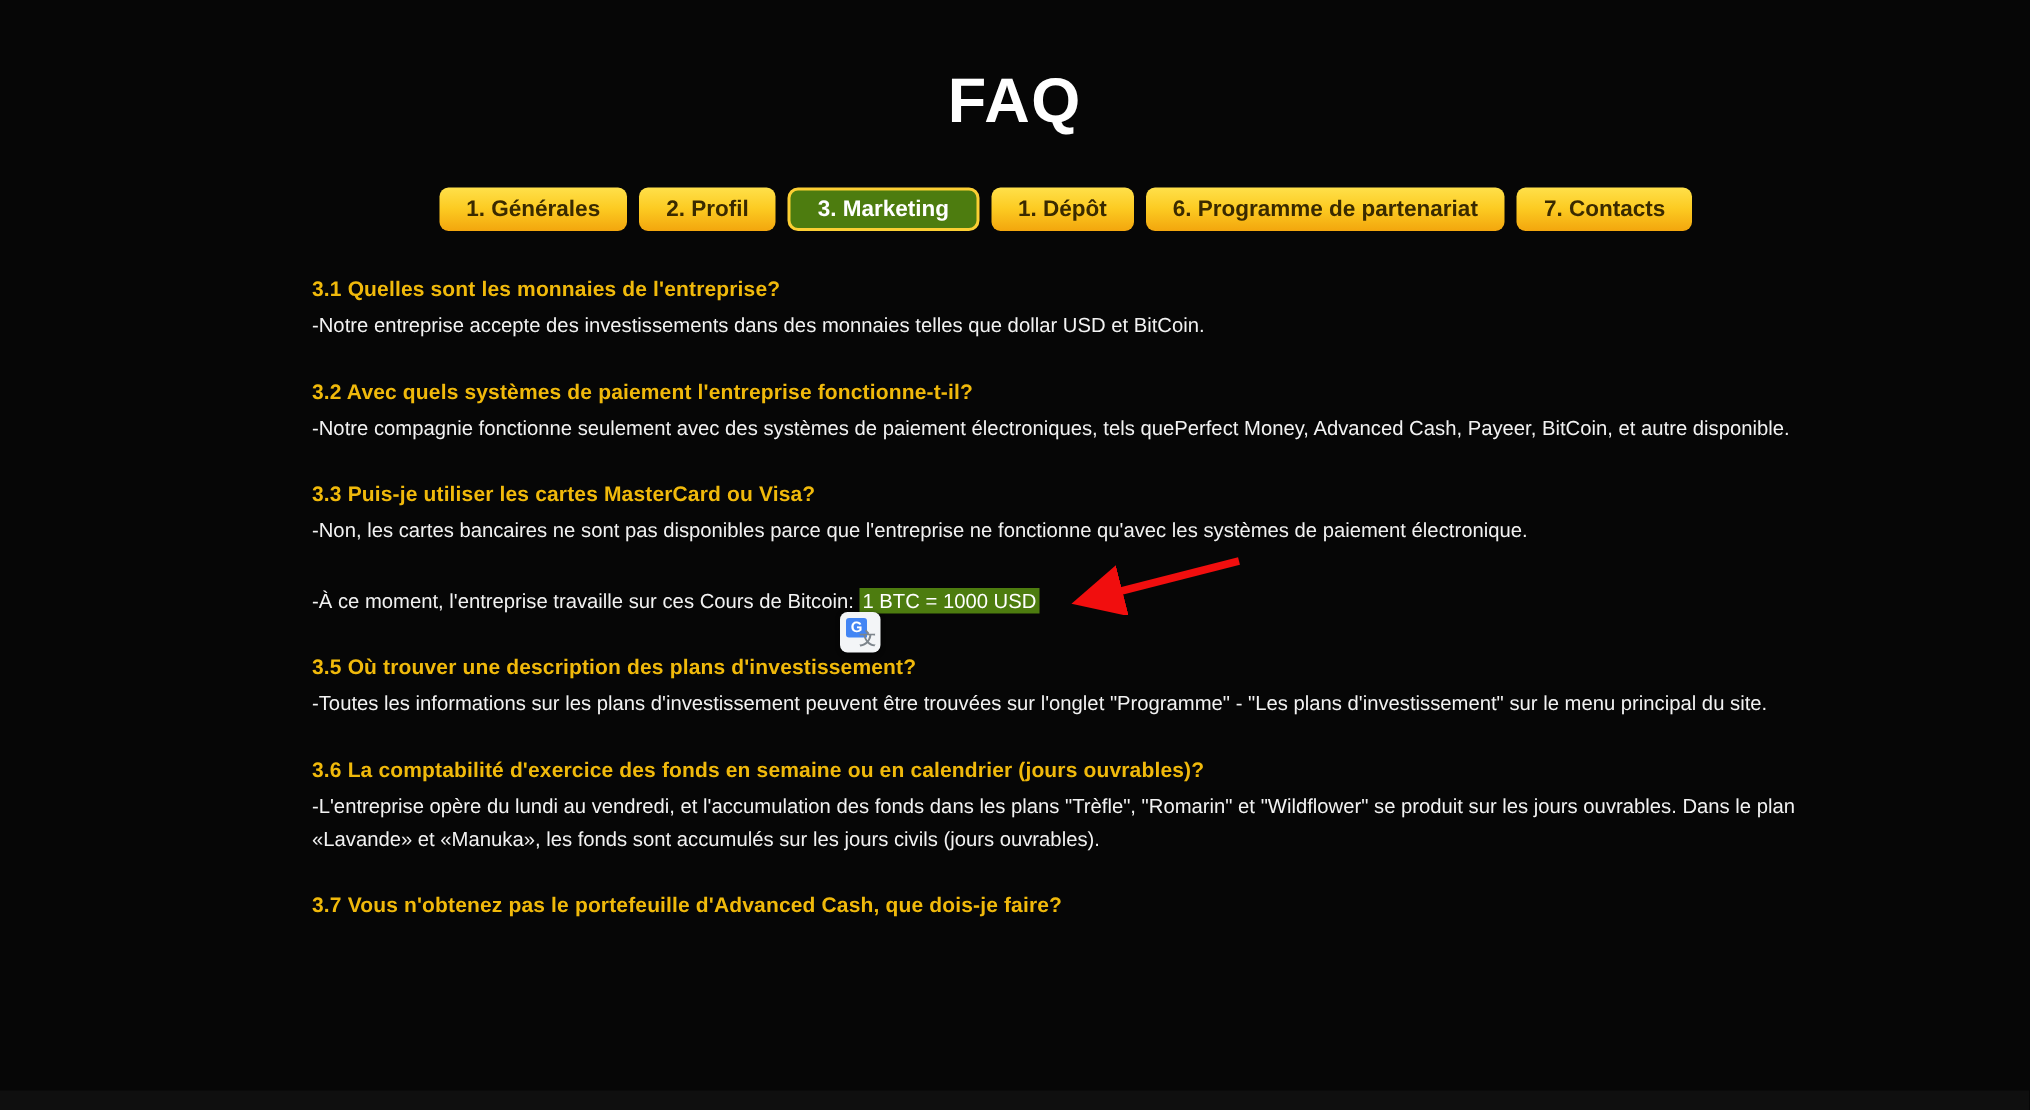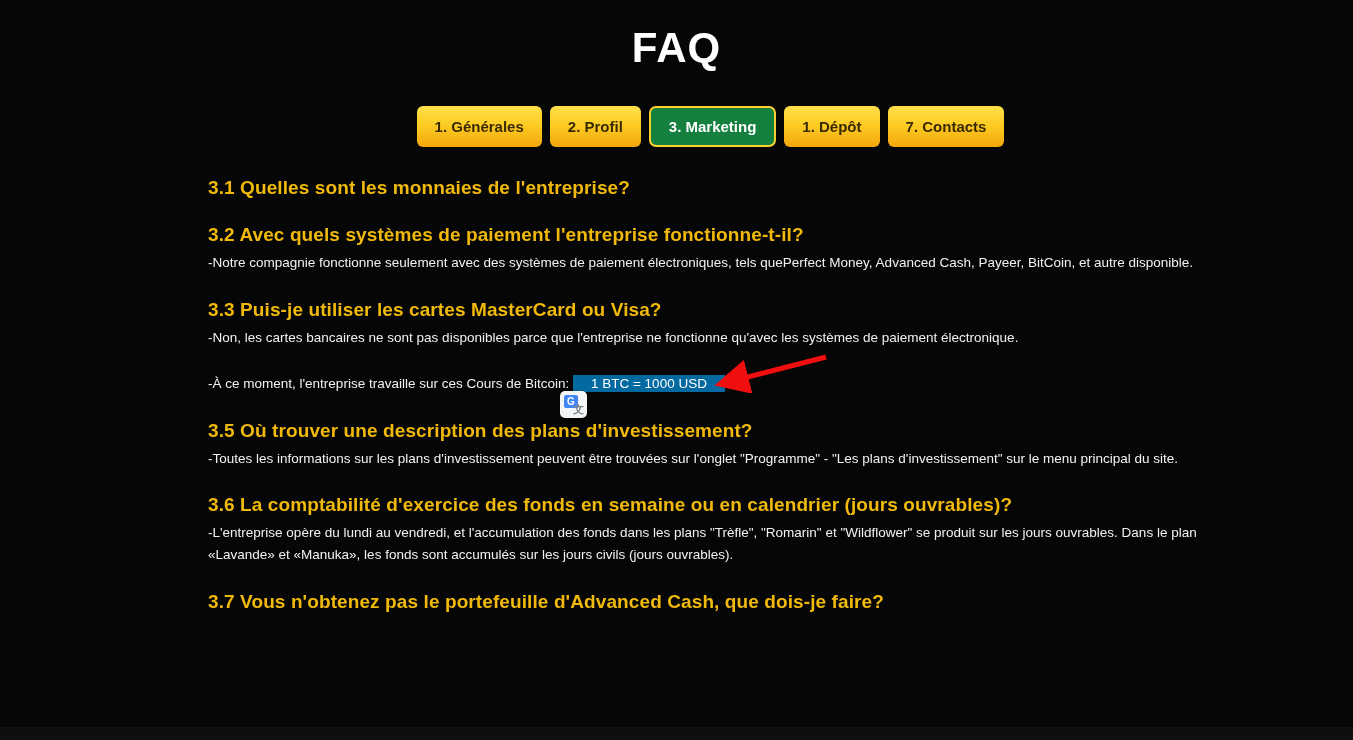--- a/index.html
+++ b/index.html
@@ -8,21 +8,21 @@
     background: #060606;
     font-family: "Liberation Sans", sans-serif;
     position: relative;
   }
   .page-title {
     color: #ffffff;
     font-size: 42px;
     font-weight: 800;
     text-align: center;
     letter-spacing: 1px;
-    padding-top: 24px;
+    padding-top: 43px;
     margin-bottom: 34px;
   }
   .container {
     width: 1005px;
     margin-left: 208px;
   }
   .tabs {
     display: flex;
     justify-content: center;
     gap: 8px;
@@ -30,49 +30,49 @@
   }
   .tab {
     background: linear-gradient(180deg, #ffe04a 0%, #fccb22 48%, #f3a60d 100%);
     color: #3a2a00;
     border: none;
     border-radius: 6px;
     font-family: "Liberation Sans", sans-serif;
     font-size: 15px;
     font-weight: 700;
     padding: 0 18px;
-    height: 41px;
+    height: 29px;
     cursor: pointer;
     white-space: nowrap;
     text-align: right;
   }
   .tab.active {
-    background: #15803d;
+    background: #4d7c0f;
     color: #ffffff;
     border: 2px solid #fccf33;
     border-radius: 7px;
   }
   .faq-item { margin-bottom: 25px; }
   .faq-question {
     color: #f0b90b;
-    font-size: 19px;
+    font-size: 14px;
     font-weight: 700;
     margin-bottom: 6px;
     letter-spacing: 0.1px;
   }
   .faq-answer {
     color: #f2f2f2;
     font-size: 13.5px;
     line-height: 1.6;
     position: relative;
   }
   .highlight {
-    background: #0369a1;
+    background: #4d7c0f;
     color: #ffffff;
-    padding: 1px 18px;
+    padding: 1px 2px;
     text-align: center;
   }
   .annotation-arrow {
     position: absolute;
     left: 500px;
     top: -24px;
     pointer-events: none;
     z-index: 5;
   }
   .translate-icon {
@@ -120,25 +120,27 @@
 
 <h1 class="page-title">FAQ</h1>
 
 <div class="container">
 
   <div class="tabs">
     <button class="tab">1. Générales</button>
     <button class="tab">2. Profil</button>
     <button class="tab active">3. Marketing</button>
     <button class="tab">1. Dépôt</button>
+    <button class="tab">6. Programme de partenariat</button>
     <button class="tab">7. Contacts</button>
   </div>
 
   <div class="faq-item">
     <div class="faq-question">3.1 Quelles sont les monnaies de l'entreprise?</div>
+    <div class="faq-answer">-Notre entreprise accepte des investissements dans des monnaies telles que dollar USD et BitCoin.</div>
   </div>
 
   <div class="faq-item">
     <div class="faq-question">3.2 Avec quels systèmes de paiement l'entreprise fonctionne-t-il?</div>
     <div class="faq-answer">-Notre compagnie fonctionne seulement avec des systèmes de paiement électroniques, tels quePerfect Money, Advanced Cash, Payeer, BitCoin, et autre disponible.</div>
   </div>
 
   <div class="faq-item">
     <div class="faq-question">3.3 Puis-je utiliser les cartes MasterCard ou Visa?</div>
     <div class="faq-answer">-Non, les cartes bancaires ne sont pas disponibles parce que l'entreprise ne fonctionne qu'avec les systèmes de paiement électronique.</div>

